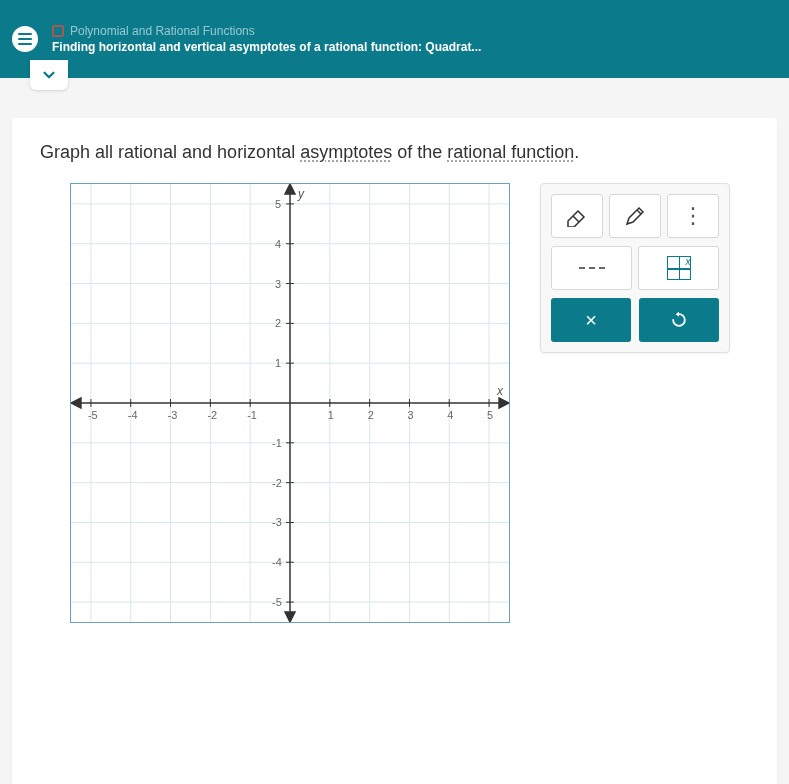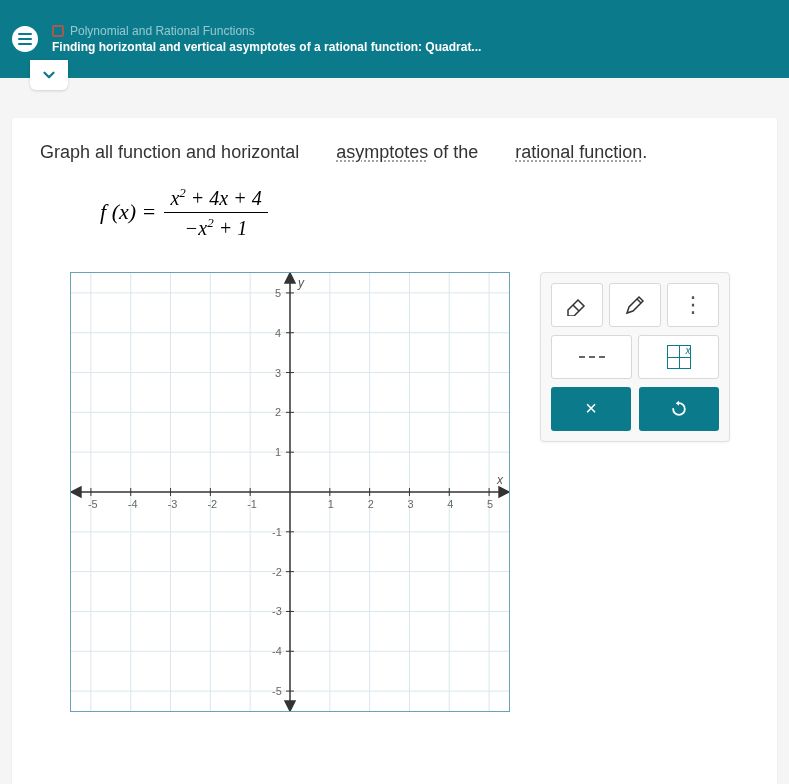--- a/index.html
+++ b/index.html
@@ -75,21 +75,20 @@
     }
     .question {
       font-size: 18px;
       color: #333;
       line-height: 1.4;
       margin-bottom: 18px;
     }
     .underlined {
       text-decoration: underline dotted #999;
       text-underline-offset: 3px;
-      margin-left: 32px;
     }
     .formula {
       margin: 10px 0 30px 60px;
       font-family: 'Times New Roman', serif;
       font-size: 22px;
       font-style: italic;
       display: flex;
       align-items: center;
       gap: 8px;
     }
@@ -206,30 +205,23 @@
 
 <div class="dropdown-tab">
   <svg viewBox="0 0 24 24">
     <path d="M6 9l6 6 6-6" fill="none" stroke="#0b7a8a" stroke-width="3" stroke-linecap="round" stroke-linejoin="round"></path>
   </svg>
 </div>
 
 <div class="content">
 
   <div class="question">
-    <span>Graph all function and horizontal </span><span class="underlined">asymptotes</span><span> of the </span><span class="underlined">rational function</span><span>.</span>
+    <span>Graph all rational and horizontal </span><span class="underlined">asymptotes</span><span> of the </span><span class="underlined">rational function</span><span>.</span>
   </div>
 
-  <div class="formula">
-    <span><i>f</i> (<i>x</i>) =</span>
-    <span class="fraction">
-      <span class="num"><i>x</i><sup>2</sup> + 4<i>x</i> + 4</span>
-      <span class="den">−<i>x</i><sup>2</sup> + 1</span>
-    </span>
-  </div>
 
   <div class="graph-area">
     <div class="graph-box">
       <svg viewBox="0 0 440 440">
 
         <g stroke="#d9e6ec" stroke-width="1">
           <line x1="20" y1="0" x2="20" y2="440"></line>
           <line x1="60" y1="0" x2="60" y2="440"></line>
           <line x1="100" y1="0" x2="100" y2="440"></line>
           <line x1="140" y1="0" x2="140" y2="440"></line>

